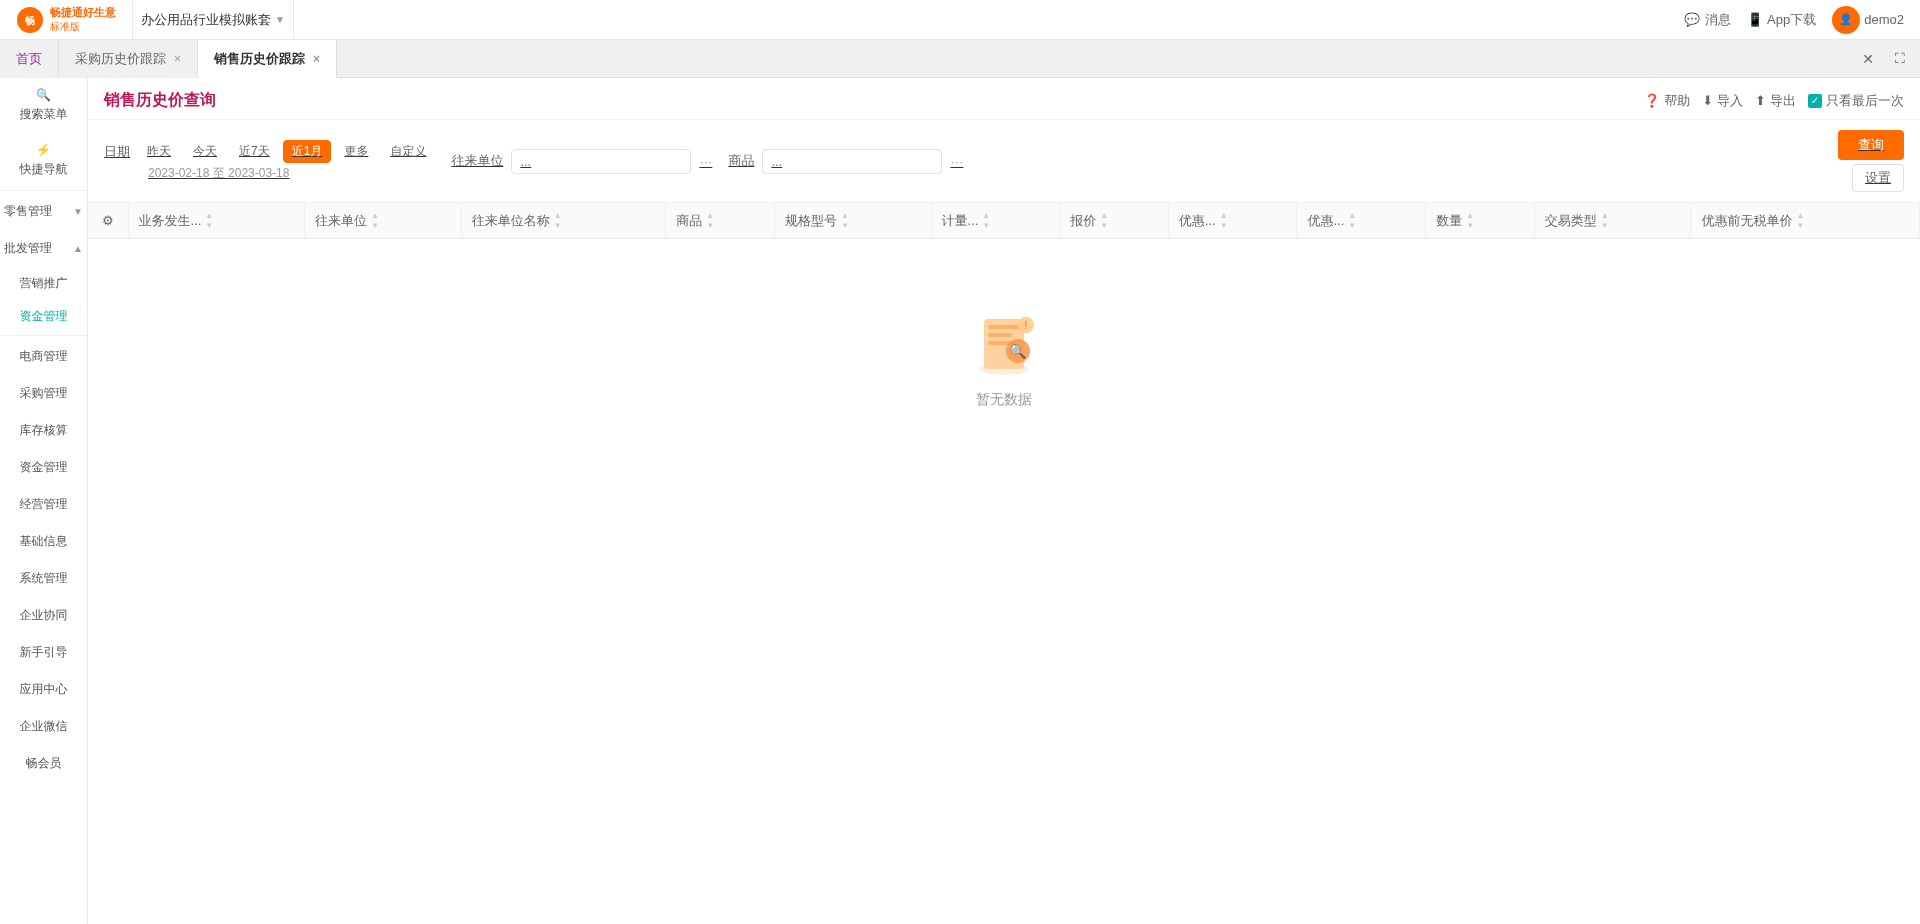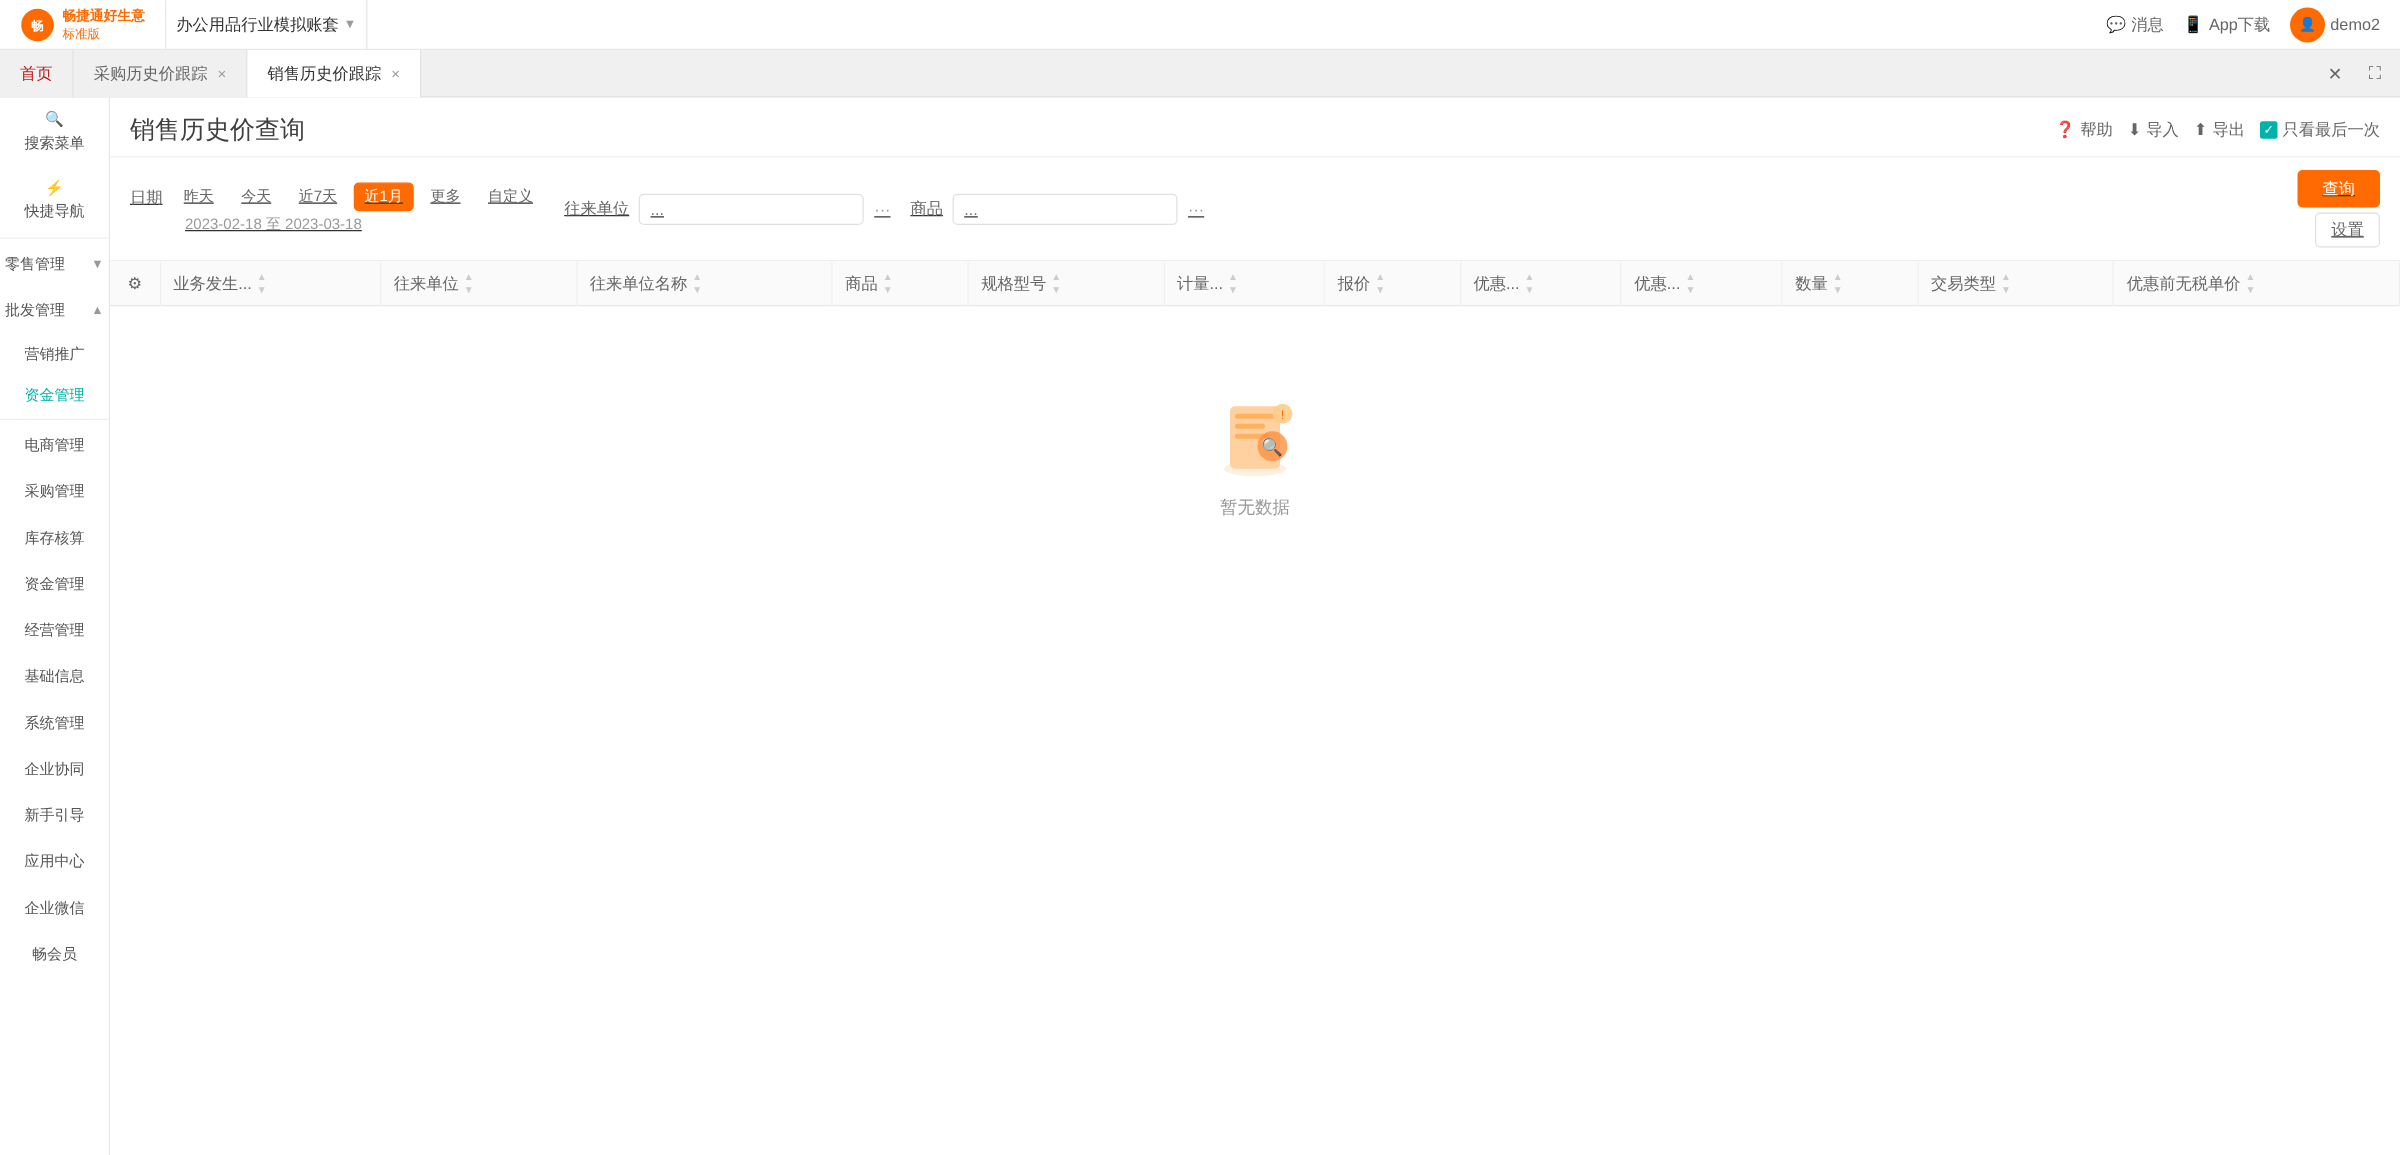--- a/index.html
+++ b/index.html
@@ -86,24 +86,24 @@
       cursor: pointer;
       font-size: 13px;
       color: #666;
       border-right: 1px solid #e0e0e0;
       position: relative;
       background: #f0f0f0;
     }
     .tab-item.active {
       background: #fff;
       color: #333;
-      font-weight: 400;
+      font-weight: 700;
     }
     .tab-item.home {
-      color: #b91c1c;
+      color: #a21caf;
       background: #f0f0f0;
     }
     .tab-close {
       font-size: 12px;
       color: #999;
       cursor: pointer;
       margin-left: 2px;
     }
     .tab-bar-right {
       margin-left: auto;
@@ -186,23 +186,23 @@
     
     .page-header {
       padding: 12px 16px 0;
       display: flex;
       align-items: center;
       justify-content: space-between;
       border-bottom: 1px solid #f0f0f0;
       padding-bottom: 8px;
     }
     .page-title {
-      font-size: 20px;
-      font-weight: 400;
-      color: #404040;
+      font-size: 16px;
+      font-weight: 700;
+      color: #be185d;
     }
     .page-actions {
       display: flex;
       align-items: center;
       gap: 12px;
       font-size: 13px;
       color: #666;
     }
     .page-action-btn {
       display: flex;

